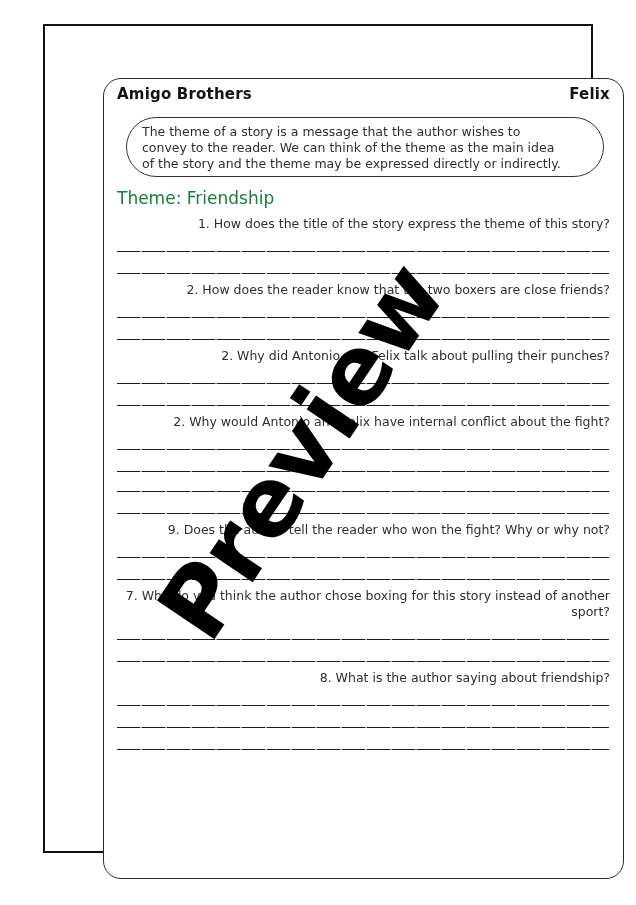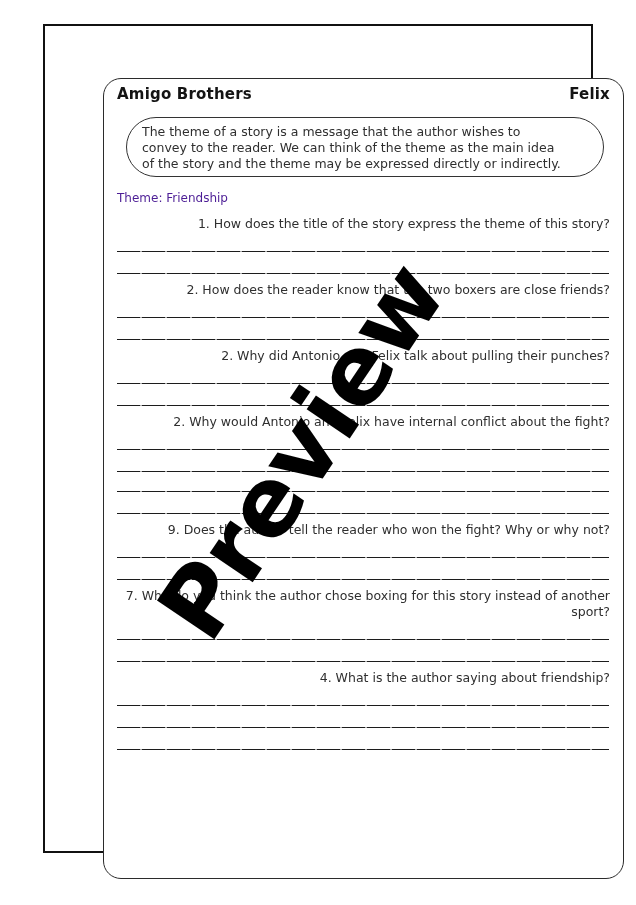--- a/index.html
+++ b/index.html
@@ -64,23 +64,23 @@
   }
   .def-box .def-text {
     margin: 0;
     font-size: 12.5px;
     line-height: 16px;
     color: #2f2f2f;
     white-space: pre-line;
   }
   .theme-label {
     margin: 13px 0 0 0;
-    font-size: 12px;
+    font-size: 17px;
     line-height: 16px;
-    color: #4c1d95;
+    color: #15803d;
   }
   .q-block { margin-top: 8px; }
   .q-block.first { margin-top: 10px; }
   .q-text {
     margin: 0;
     font-size: 12.5px;
     line-height: 16px;
     color: #2f2f2f;
     max-width: 494px;
     text-align: right;
@@ -162,21 +162,21 @@
             <div class="answer-line"></div>
           </div>
 
   <div class="q-block">
     <p class="q-text">7. Why do you think the author chose boxing for this story instead of another sport?</p>
   <div class="answer-line first"></div>
             <div class="answer-line"></div>
           </div>
 
   <div class="q-block">
-    <p class="q-text">4. What is the author saying about friendship?</p>
+    <p class="q-text">8. What is the author saying about friendship?</p>
   <div class="answer-line first"></div>
             <div class="answer-line"></div>
             <div class="answer-line"></div>
           </div>
 </div>
 
     </div>
   </div>
 
   <div class="watermark">Preview</div>

